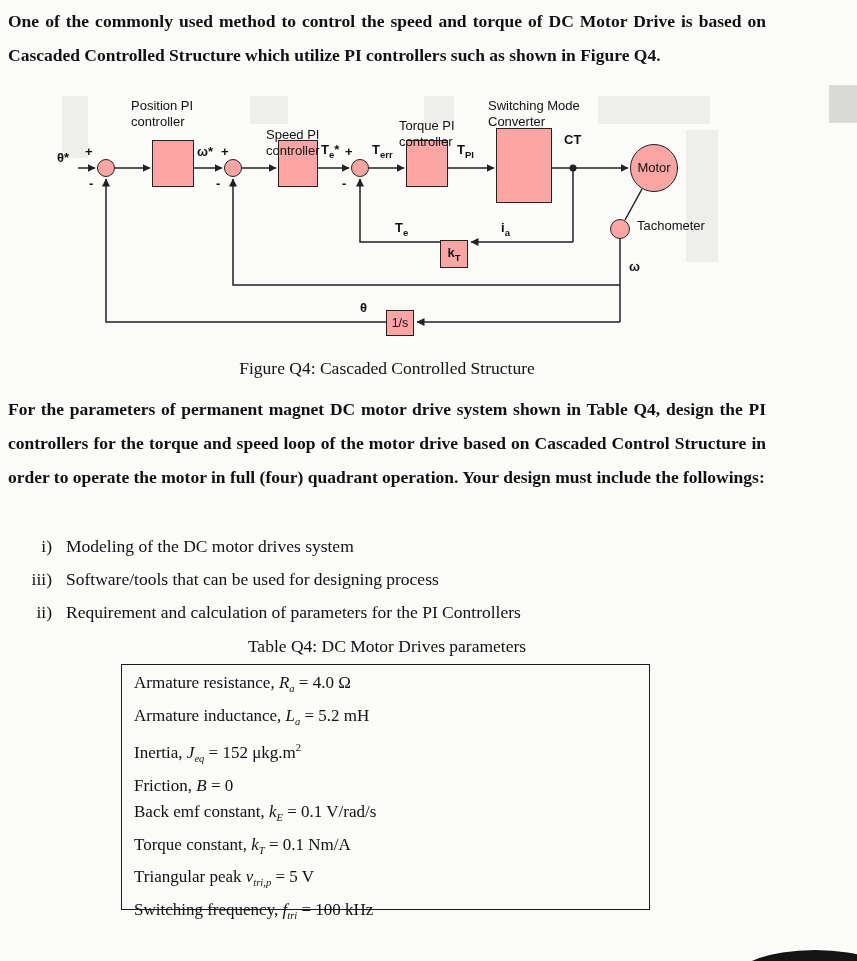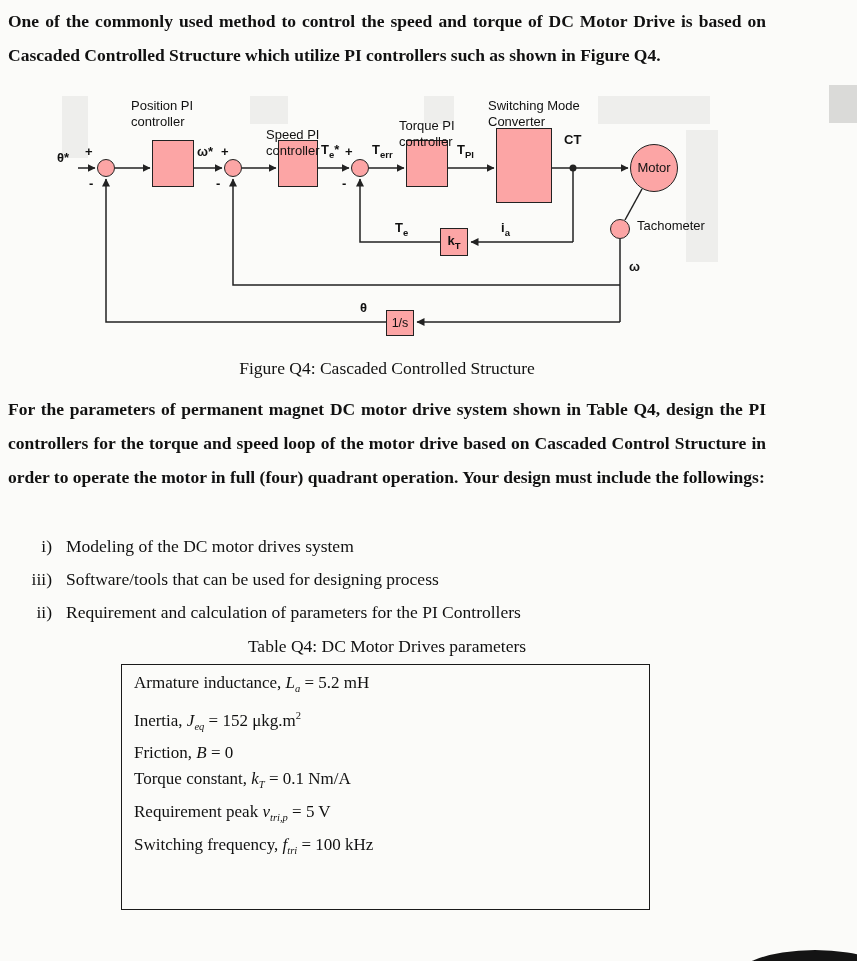--- a/index.html
+++ b/index.html
@@ -76,21 +76,21 @@
 
   <div class="dcircle" style="left:97px;top:71px;width:18px;height:18px;"></div>
   <div class="dcircle" style="left:224px;top:71px;width:18px;height:18px;"></div>
   <div class="dcircle" style="left:351px;top:71px;width:18px;height:18px;"></div>
 
   <div class="dbox" style="left:152px;top:52px;width:42px;height:47px;"></div>
   <div class="dbox" style="left:278px;top:52px;width:40px;height:47px;"></div>
   <div class="dbox" style="left:406px;top:52px;width:42px;height:47px;"></div>
   <div class="dbox" style="left:496px;top:40px;width:56px;height:75px;"></div>
 
-  <div class="dbox" style="left:440px;top:140px;width:28px;height:28px;display:flex;align-items:center;justify-content:center;">
+  <div class="dbox" style="left:440px;top:152px;width:28px;height:28px;display:flex;align-items:center;justify-content:center;">
     <span class="sig"><span>k</span><sub>T</sub></span>
   </div>
   <div class="dbox" style="left:386px;top:222px;width:28px;height:26px;display:flex;align-items:center;justify-content:center;">
     <span class="dlabel" style="font-size:12.5px;">1/s</span>
   </div>
 
   <div class="dcircle" style="left:630px;top:56px;width:48px;height:48px;">
     <span class="dlabel">Motor</span>
   </div>
   <div class="dcircle" style="left:610px;top:131px;width:20px;height:20px;"></div>
@@ -160,23 +160,25 @@
     <span class="num">iii)</span><span>Software/tools that can be used for designing process</span>
   </div>
   <div class="li">
     <span class="num">ii)</span><span>Requirement and calculation of parameters for the PI Controllers</span>
   </div>
 </div>
 
 <div class="abs caption" style="left:8px;top:636px;width:758px;">Table Q4: DC Motor Drives parameters</div>
 
 <div class="ptable">
+    <div class="trow"><span>Armature resistance, </span><i>R</i><sub>a</sub><span> = 4.0 Ω</span></div>
     <div class="trow"><span>Armature inductance, </span><i>L</i><sub>a</sub><span> = 5.2 mH</span></div>
     <div class="trow"><span>Inertia, </span><i>J</i><sub>eq</sub><span> = 152 μkg.m</span><sup>2</sup></div>
     <div class="trow"><span>Friction, </span><i>B</i><span> = 0</span></div>
+    <div class="trow"><span>Back emf constant, </span><i>k</i><sub>E</sub><span> = 0.1 V/rad/s</span></div>
     <div class="trow"><span>Torque constant, </span><i>k</i><sub>T</sub><span> = 0.1 Nm/A</span></div>
-    <div class="trow"><span>Requirement peak </span><i>v</i><sub>tri,p</sub><span> = 5 V</span></div>
+    <div class="trow"><span>Triangular peak </span><i>v</i><sub>tri,p</sub><span> = 5 V</span></div>
     <div class="trow"><span>Switching frequency, </span><i>f</i><sub>tri</sub><span> = 100 kHz</span></div>
   </div>
 
 <div class="abs marks" style="left:8px;top:928px;width:758px;">(25 Marks)</div>
 
 <div class="blob" style="left:730px;top:950px;width:170px;height:66px;"></div>
 
 </body></html>

